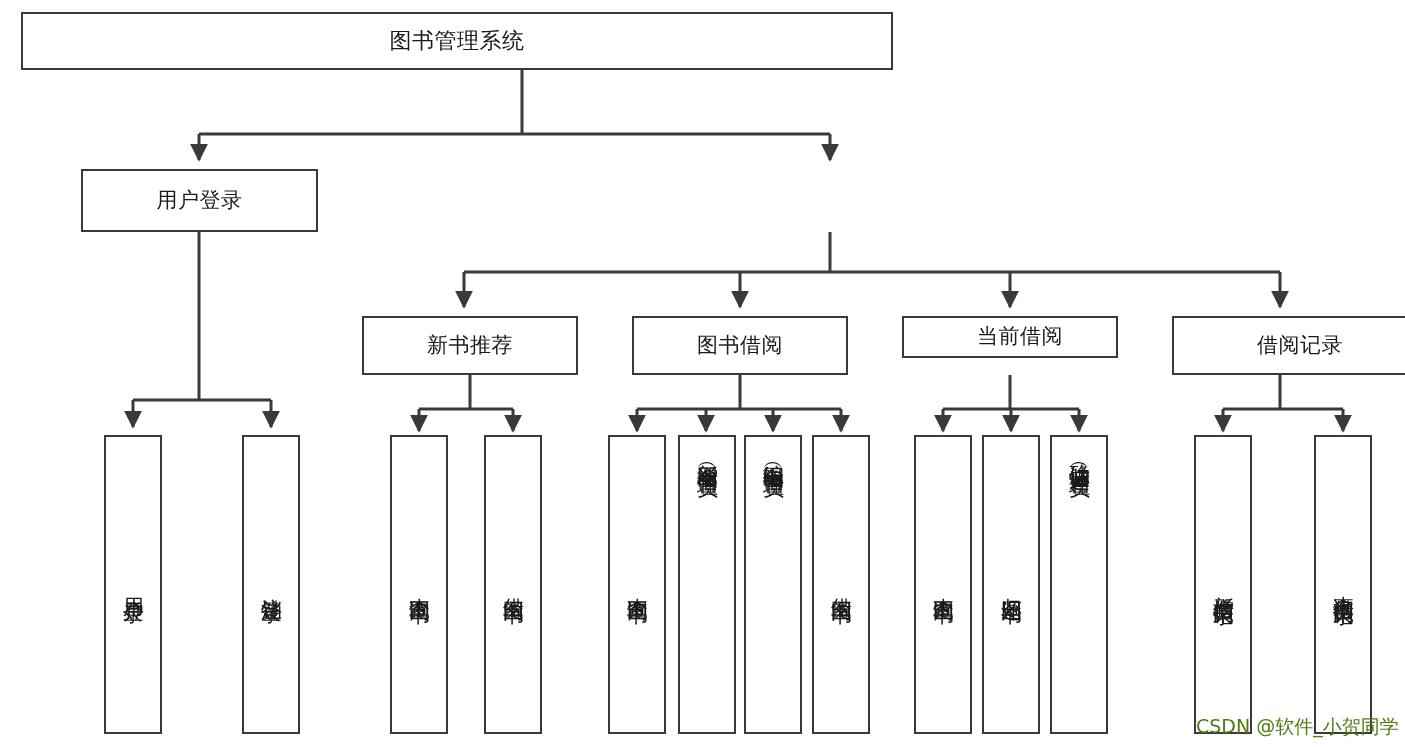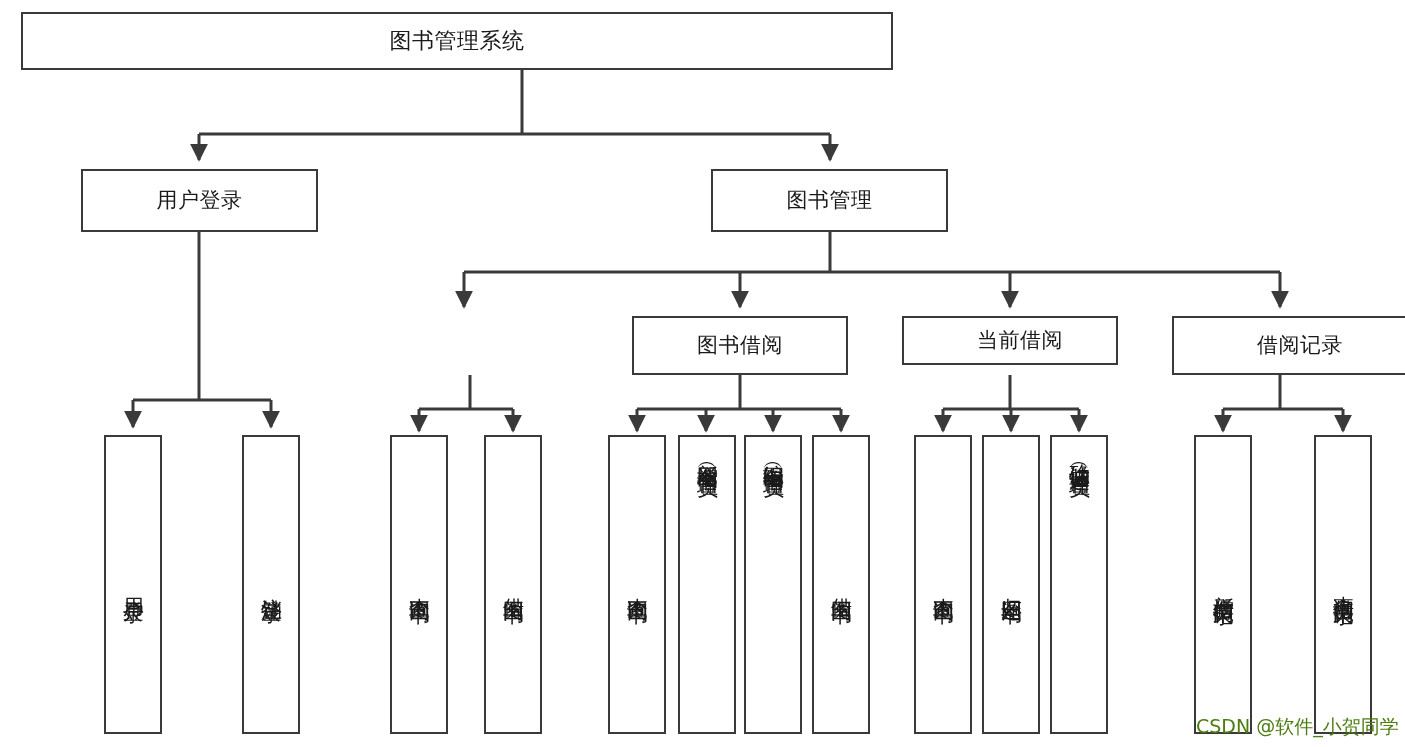--- a/index.html
+++ b/index.html
@@ -135,28 +135,28 @@
     </g>
   </svg>
 
   <div class="node horiz root" style="left:21px; top:12px; width:872px; height:58px;">
     <span class="label">图书管理系统</span>
   </div>
 
   <div class="node horiz" style="left:81px; top:169px; width:237px; height:63px;">
     <span class="label">用户登录</span>
   </div>
-  <div class="node horiz" style="left:711px; top:169px; width:237px; height:63px;">
-    <span class="label">图书管理</span>
-  </div>
-
+
+  <div class="node horiz" style="left:362px; top:316px; width:216px; height:59px;">
+    <span class="label">新书推荐</span>
+  </div>
   <div class="node horiz" style="left:632px; top:316px; width:216px; height:59px;">
     <span class="label">图书借阅</span>
   </div>
-  <div class="node horiz" style="left:902px; top:316px; width:216px; height:49px;padding-left:20px;">
+  <div class="node horiz" style="left:902px; top:316px; width:216px; height:42px;padding-left:20px;">
     <span class="label">当前借阅</span>
   </div>
   <div class="node horiz" style="left:1172px; top:316px; width:256px; height:59px;">
     <span class="label">借阅记录</span>
   </div>
 
   <div class="node vert tall-center" style="left:104px; top:435px; width:58px; height:299px;">
     <span class="label">用户登录</span>
   </div>
   <div class="node vert tall-center" style="left:242px; top:435px; width:58px; height:299px;">

